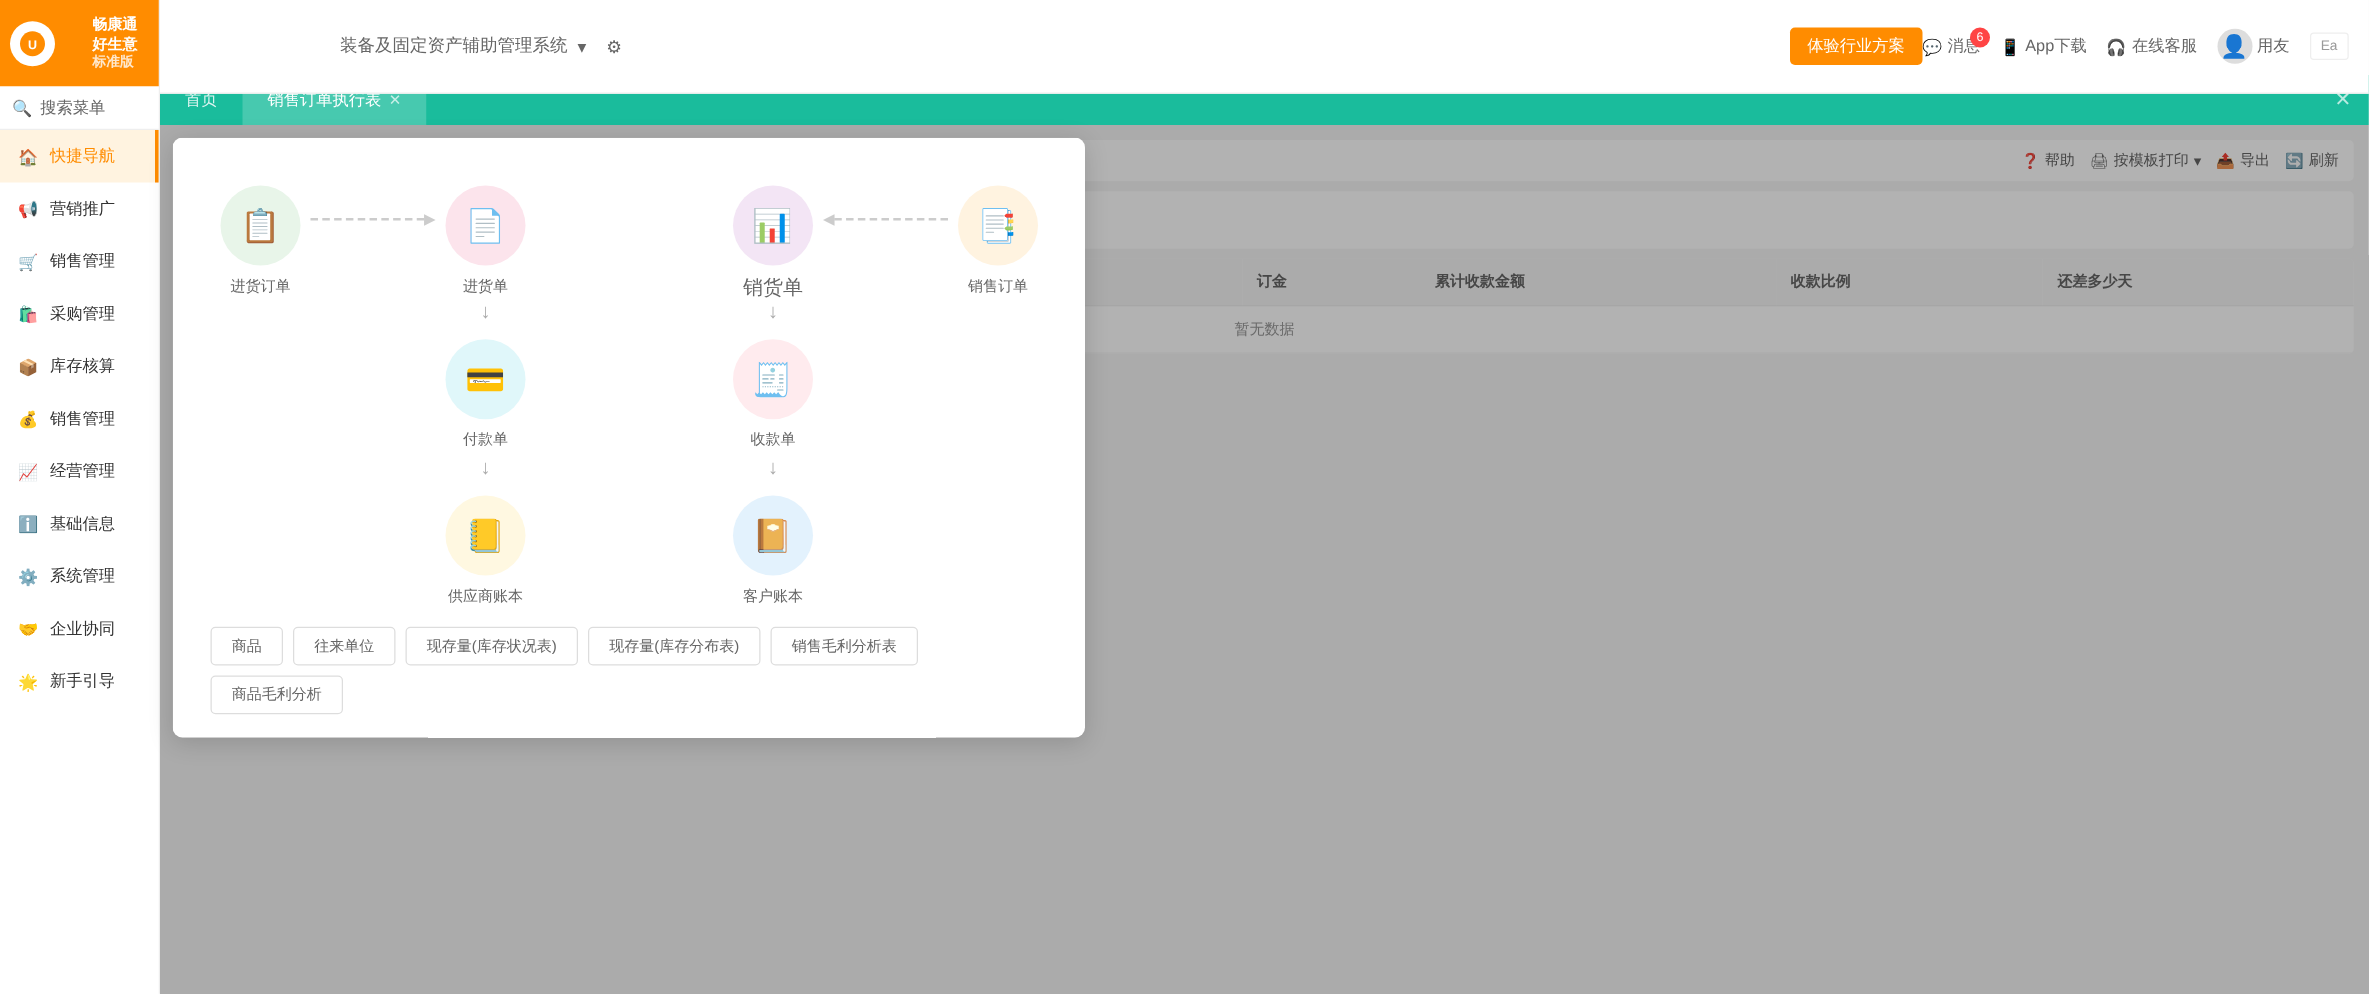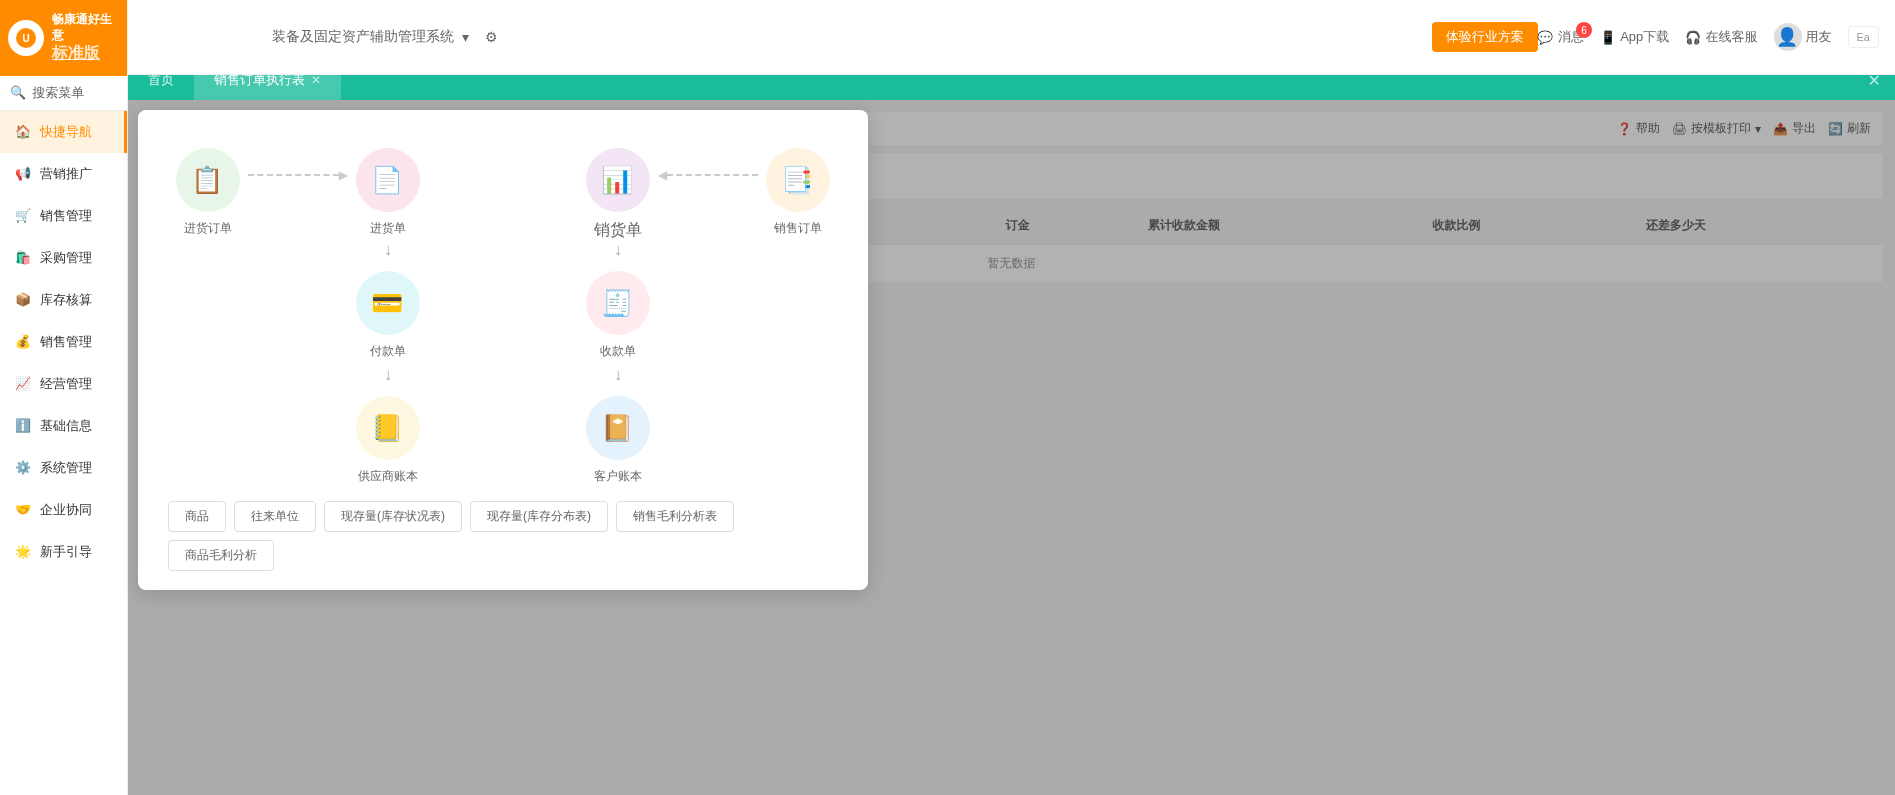--- a/index.html
+++ b/index.html
@@ -13,22 +13,22 @@
     }
     .sidebar-logo {
       background: #ff8c00; padding: 12px 8px; display: flex; align-items: center; gap: 8px;
       color: #fff; font-size: 13px; font-weight: bold; min-height: 60px;
     }
     .logo-icon {
       width: 36px; height: 36px; background: #fff; border-radius: 50%;
       display: flex; align-items: center; justify-content: center; flex-shrink: 0;
     }
     .logo-icon svg { width: 24px; height: 24px; }
-    .logo-text { line-height: 1.3; font-size: 12px; }
-    .logo-sub { font-size: 16px; color: rgba(255,255,255,0.8); text-decoration: underline; }
+    .logo-text { line-height: 1.3; font-size: 12px; margin-left: 22px; }
+    .logo-sub { font-size: 11px; color: rgba(255,255,255,0.8); }
 
     .sidebar-search {
       padding: 8px 10px; border-bottom: 1px solid #eee;
       display: flex; align-items: center; gap: 6px; color: #666; cursor: pointer;
     }
 
     .sidebar-nav { flex: 1; overflow-y: auto; }
     .sidebar-item {
       display: flex; align-items: center; gap: 8px; padding: 12px 14px;
       color: #333; cursor: pointer; font-size: 13px;

